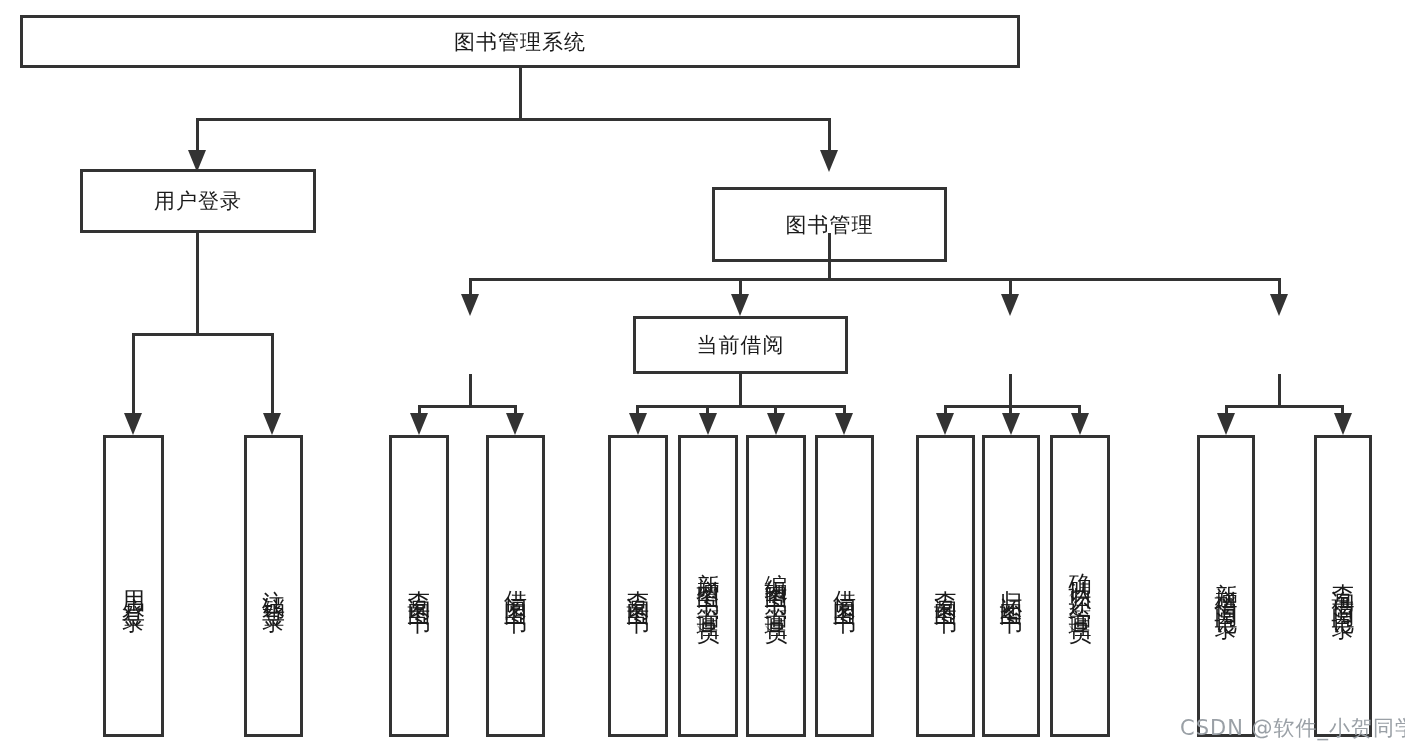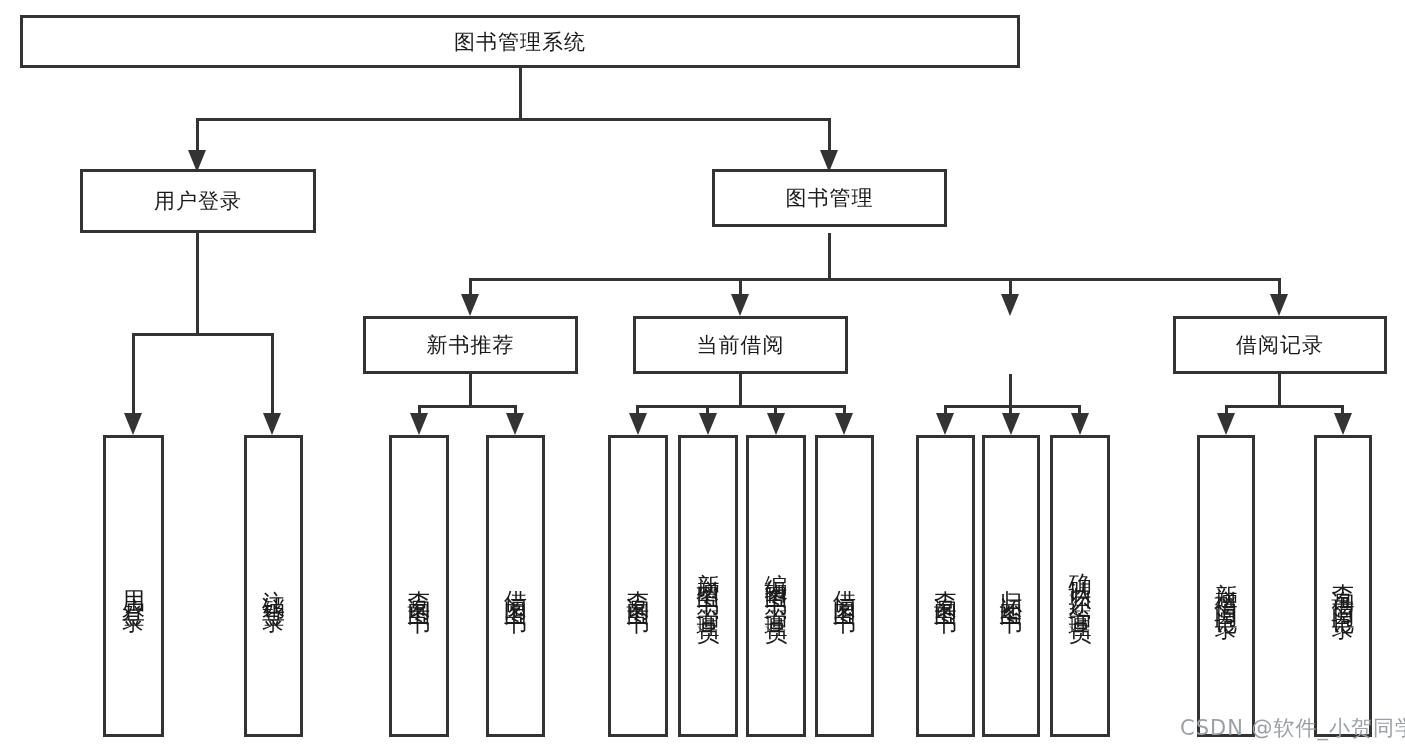--- a/index.html
+++ b/index.html
@@ -50,25 +50,23 @@
   }
 </style>
 </head>
 <body>
 
 <div id="canvas">
 
   <div class="box hbox" style="left:20px;top:15px;width:1000px;height:53px">图书管理系统</div>
 
   <div class="box hbox" style="left:80px;top:169px;width:236px;height:64px">用户登录</div>
-  <div class="box hbox" style="left:712px;top:169px;width:235px;height:58px">图书管理</div>
+  <div class="box hbox" style="left:712px;top:187px;width:235px;height:75px">图书管理</div>
 
-  <div class="box hbox" style="left:363px;top:316px;width:215px;height:58px">新书推荐</div>
   <div class="box hbox" style="left:633px;top:316px;width:215px;height:58px">当前借阅</div>
-  <div class="box hbox" style="left:1173px;top:316px;width:214px;height:58px">借阅记录</div>
 
   <div class="box vbox" style="left:103px;top:435px;width:61px;height:302px">用户登录</div>
   <div class="box vbox" style="left:244px;top:435px;width:59px;height:302px">注销登录</div>
 
   <div class="box vbox" style="left:389px;top:435px;width:60px;height:302px">查询图书</div>
   <div class="box vbox" style="left:486px;top:435px;width:59px;height:302px">借阅图书</div>
 
   <div class="box vbox" style="left:608px;top:435px;width:60px;height:302px">查询图书</div>
   <div class="box vbox" style="left:678px;top:435px;width:60px;height:302px">新增图书（管理员）</div>
   <div class="box vbox" style="left:746px;top:435px;width:60px;height:302px">编辑图书（管理员）</div>

